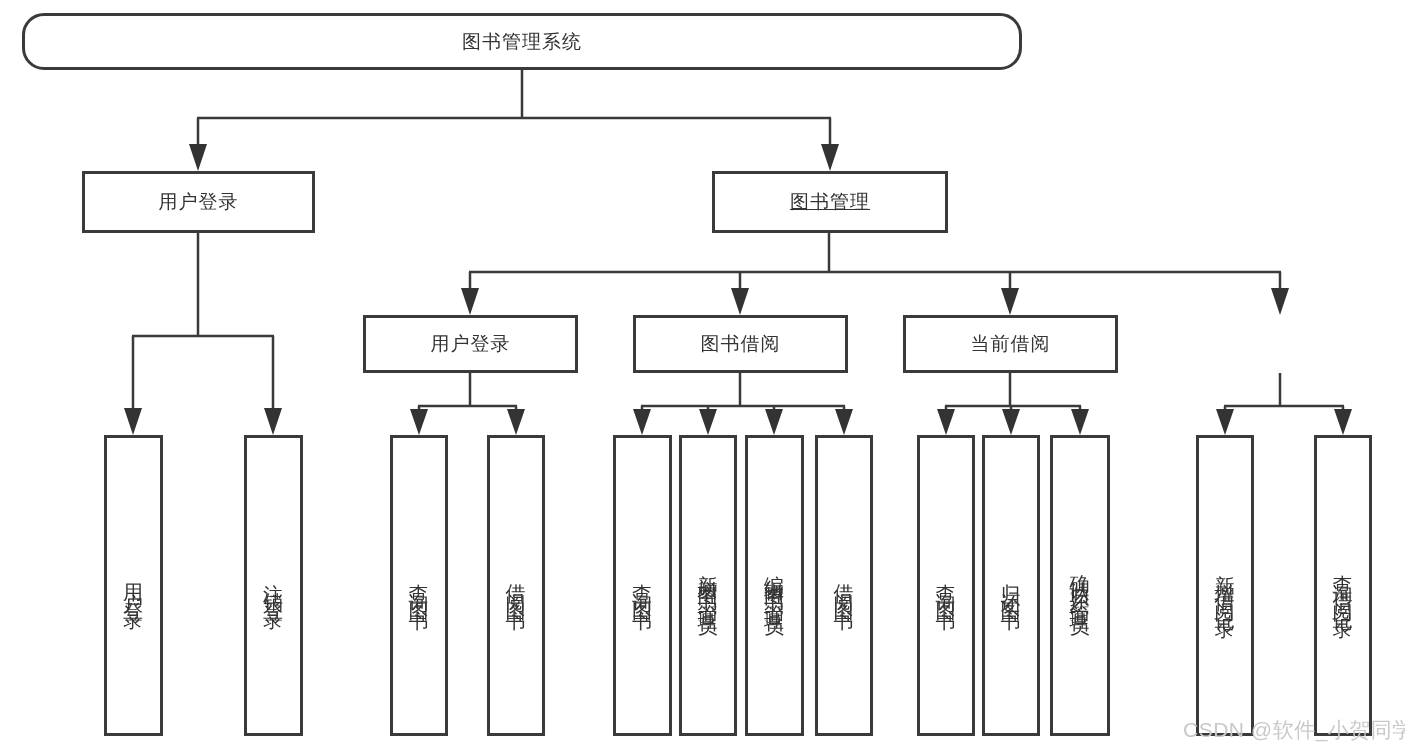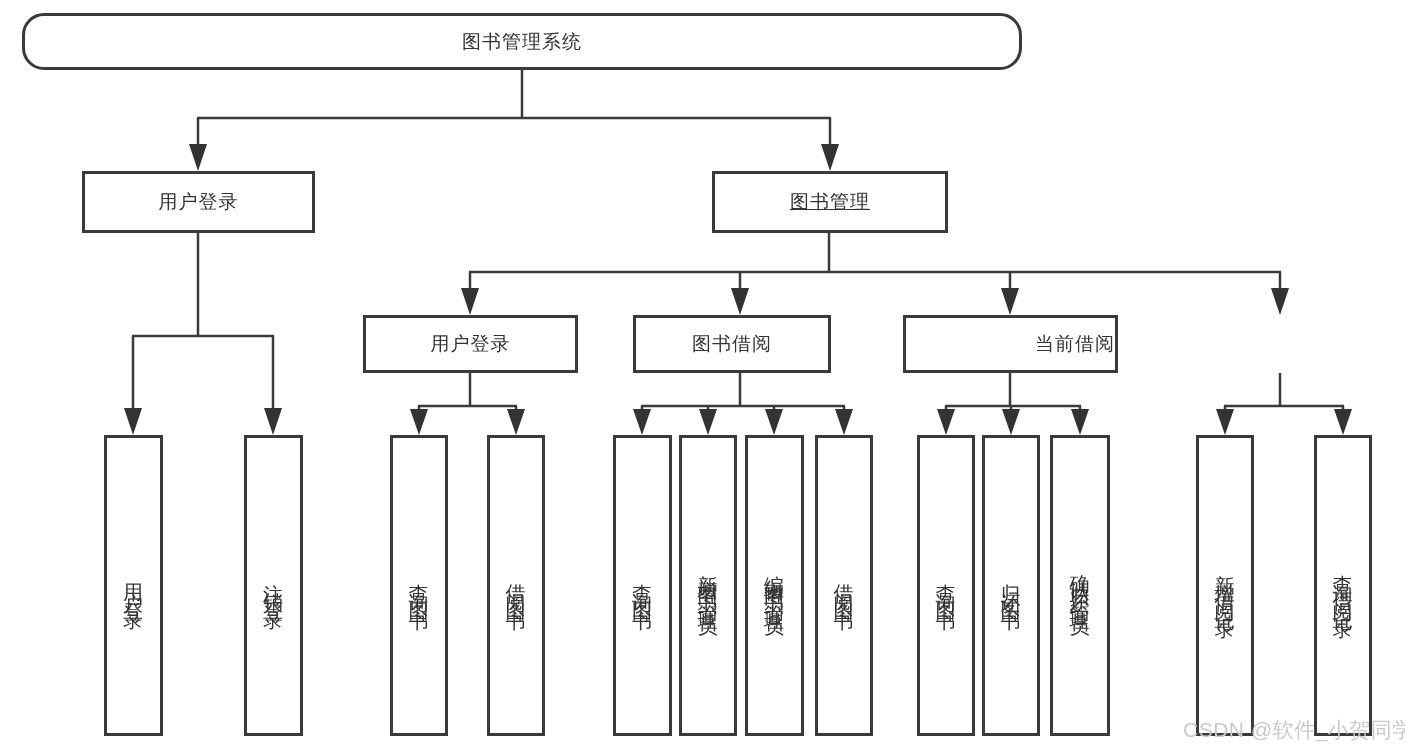--- a/index.html
+++ b/index.html
@@ -134,24 +134,24 @@
   <div class="node" style="left:82px; top:171px; width:233px; height:62px;">
     <span>用户登录</span>
   </div>
   <div class="node" style="left:712px; top:171px; width:236px; height:62px;text-decoration:underline;">
     <span>图书管理</span>
   </div>
 
   <div class="node" style="left:363px; top:315px; width:215px; height:58px;">
     <span>用户登录</span>
   </div>
-  <div class="node" style="left:633px; top:315px; width:198px; height:58px;">
+  <div class="node" style="left:633px; top:315px; width:215px; height:58px;">
     <span>图书借阅</span>
   </div>
-  <div class="node" style="left:903px; top:315px; width:215px; height:58px;justify-content:flex-end;">
+  <div class="node" style="left:903px; top:315px; width:215px; height:58px;">
     <span>当前借阅</span>
   </div>
 
   <div class="node leaf" style="left:104px; width:59px;">
     <span class="vtext">用户登录</span>
   </div>
   <div class="node leaf" style="left:244px; width:59px;">
     <span class="vtext">注销登录</span>
   </div>
 

